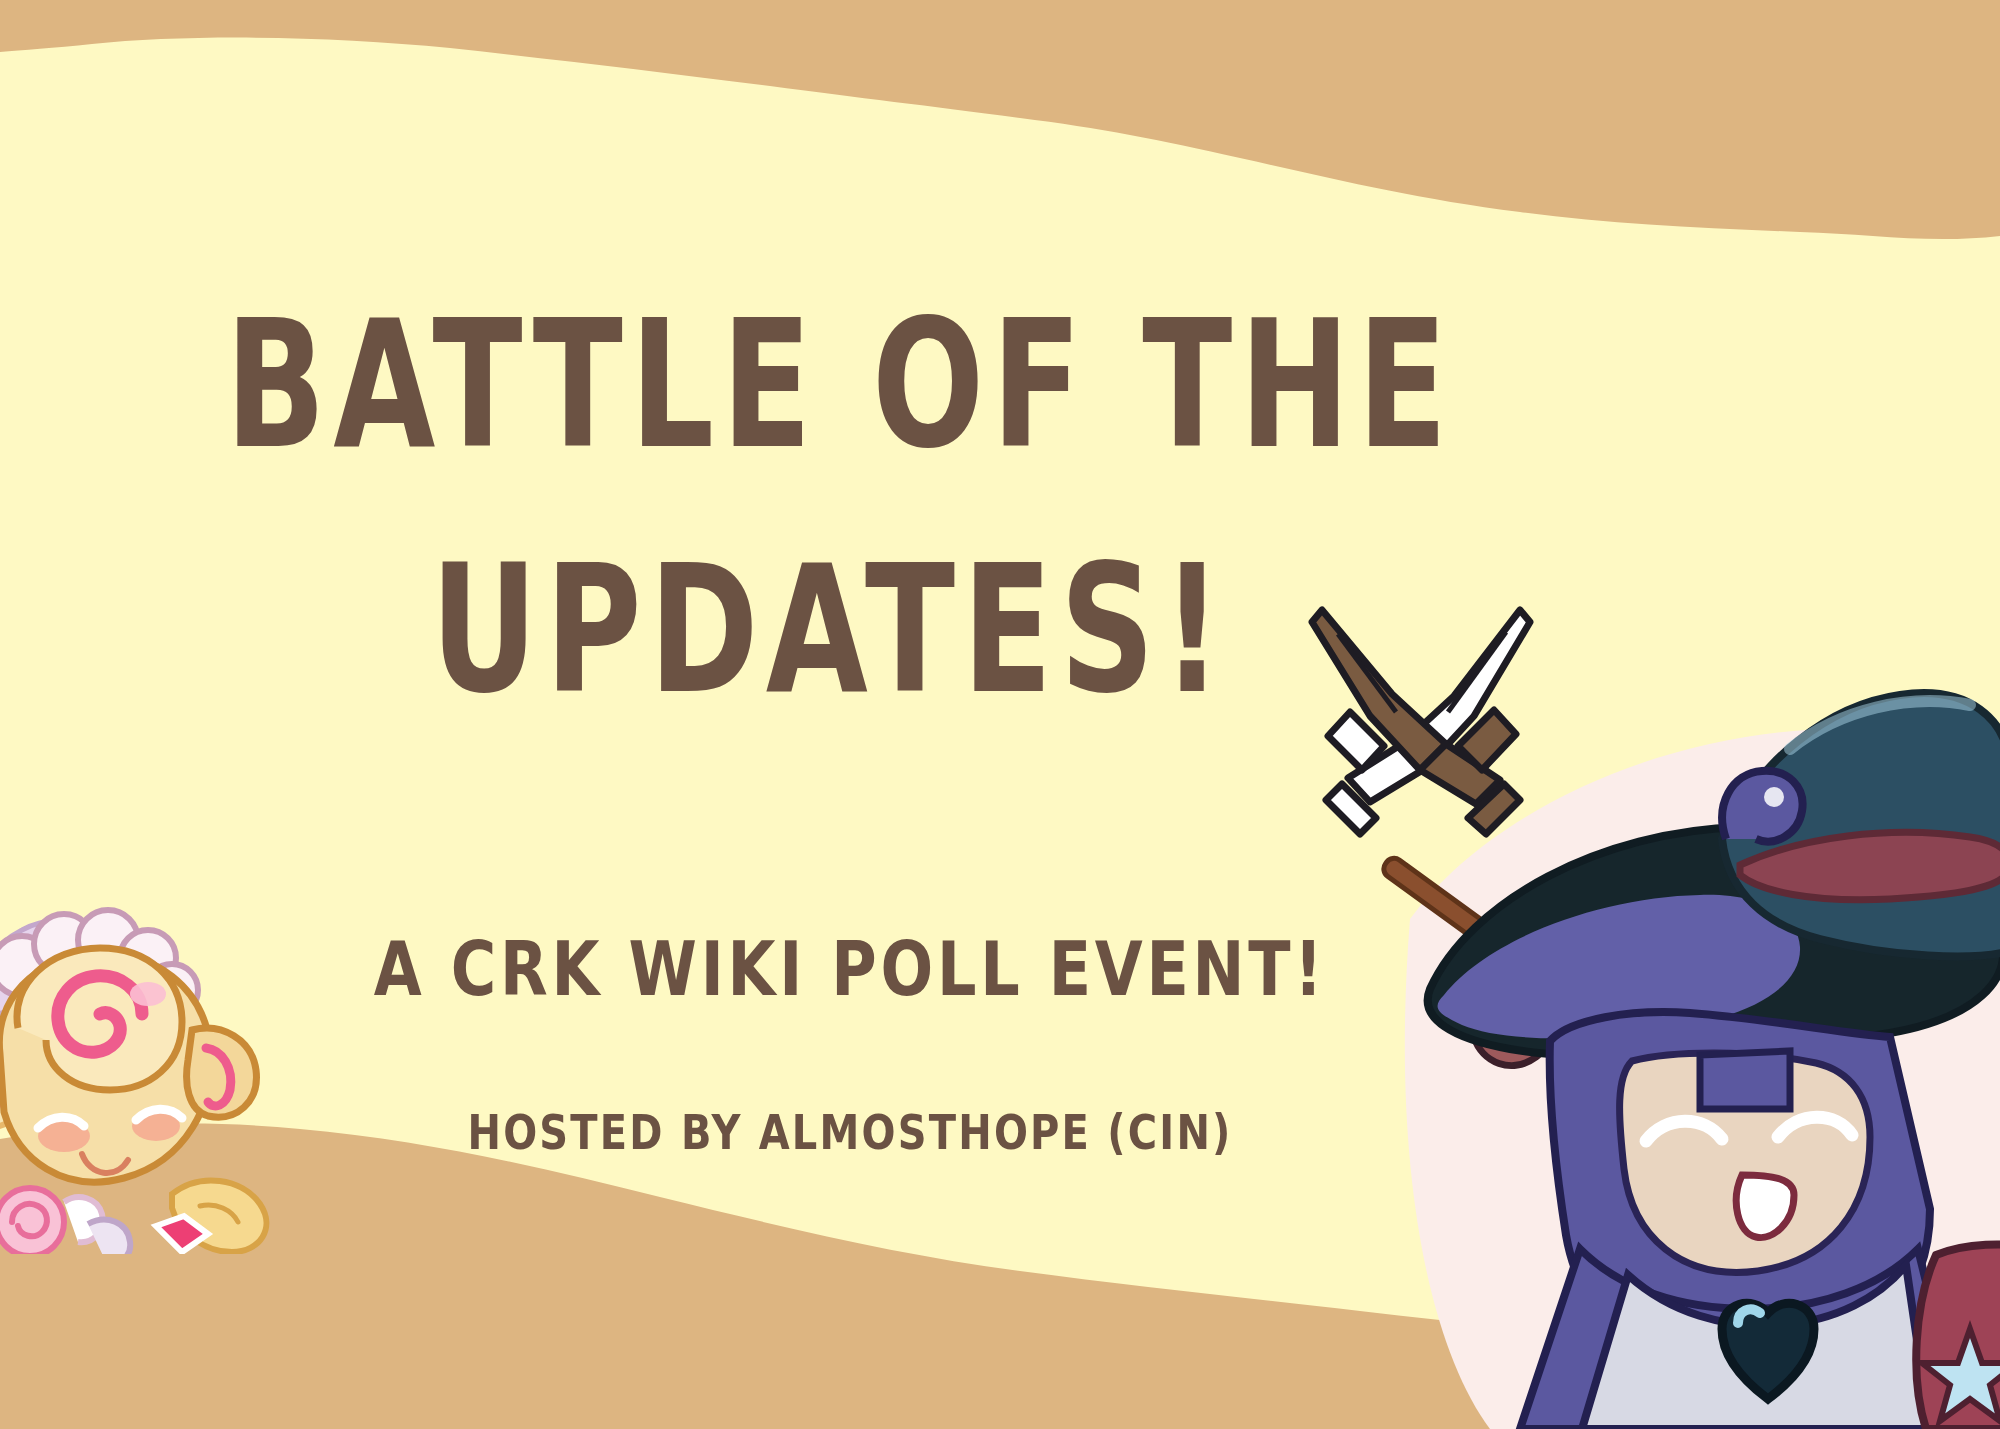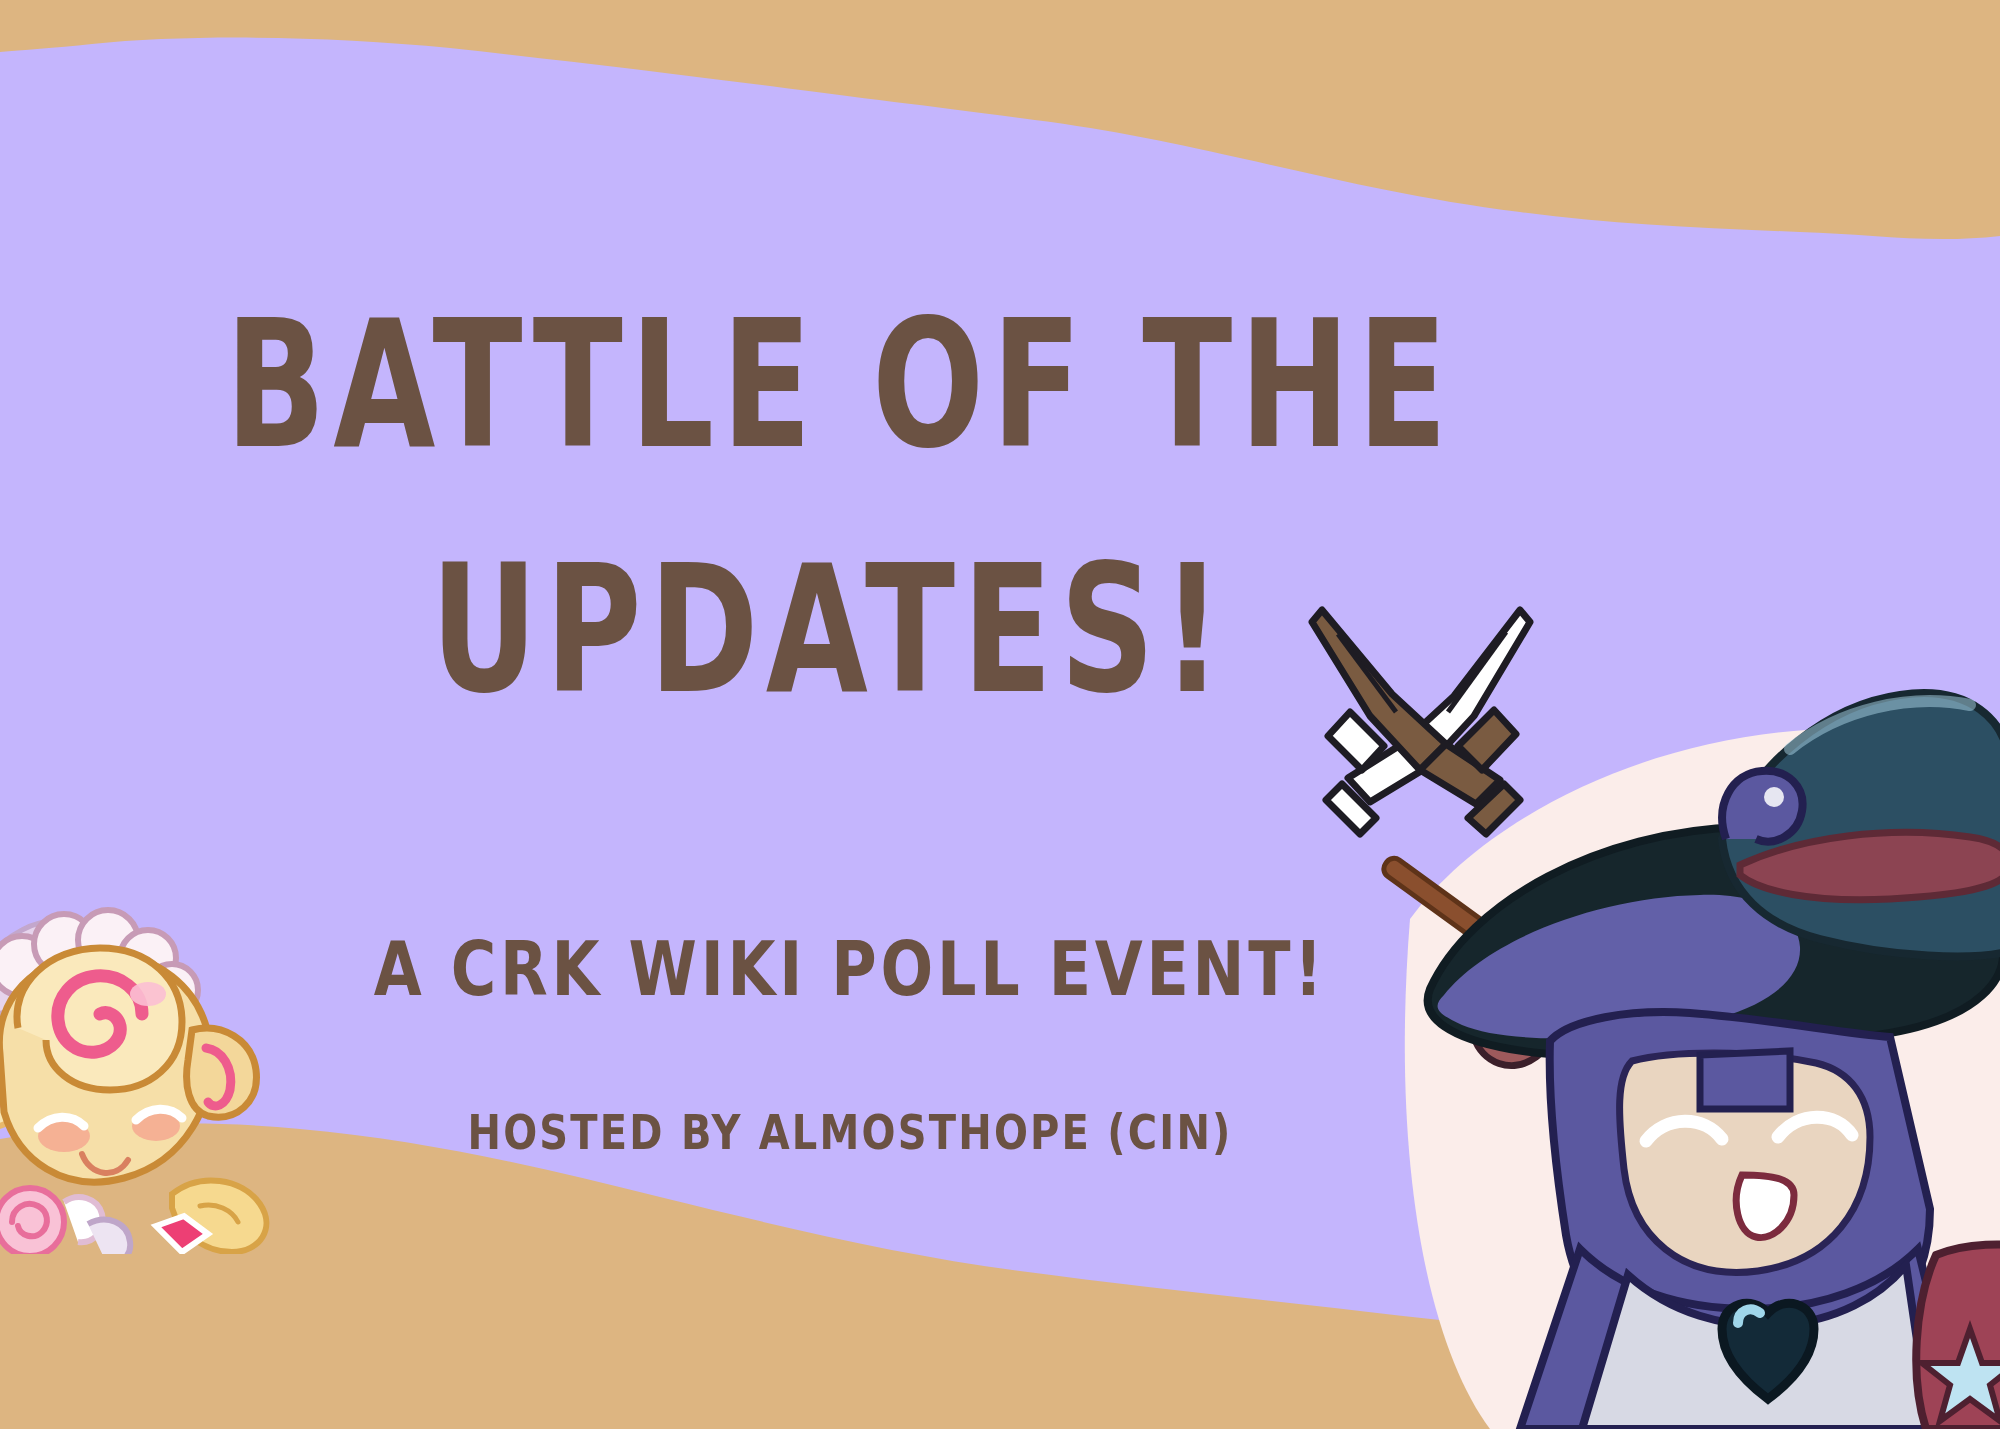--- a/index.html
+++ b/index.html
@@ -5,21 +5,21 @@
   html,body{margin:0;padding:0;}
   body{
     width:2000px;height:1429px;
     background:#ffffff;
     font-family:"DejaVu Sans", sans-serif;
     overflow:hidden;
     position:relative;
   }
   .poster{
     position:absolute;inset:0;
-    background:#c4b5fd;
+    background:#fef9c3;
     overflow:hidden;
   }
   
   .wave{position:absolute;left:0;width:100%;pointer-events:none;}
   .wave-top{top:0;height:320px;}
   .wave-bottom{bottom:0;height:380px;}
   .wave svg{display:block;width:100%;height:100%;}
 
   
   .text-block{

